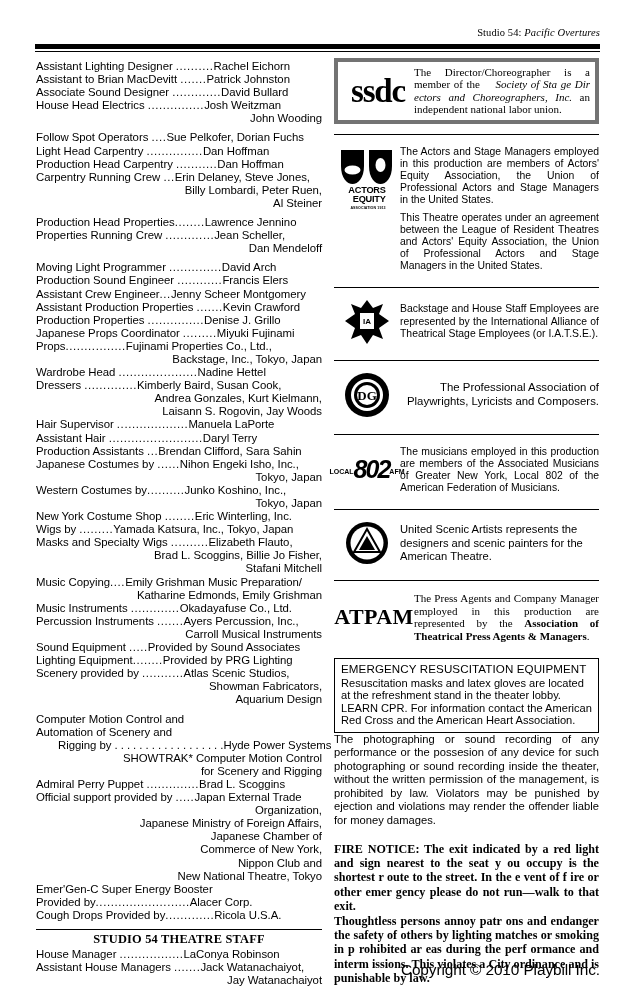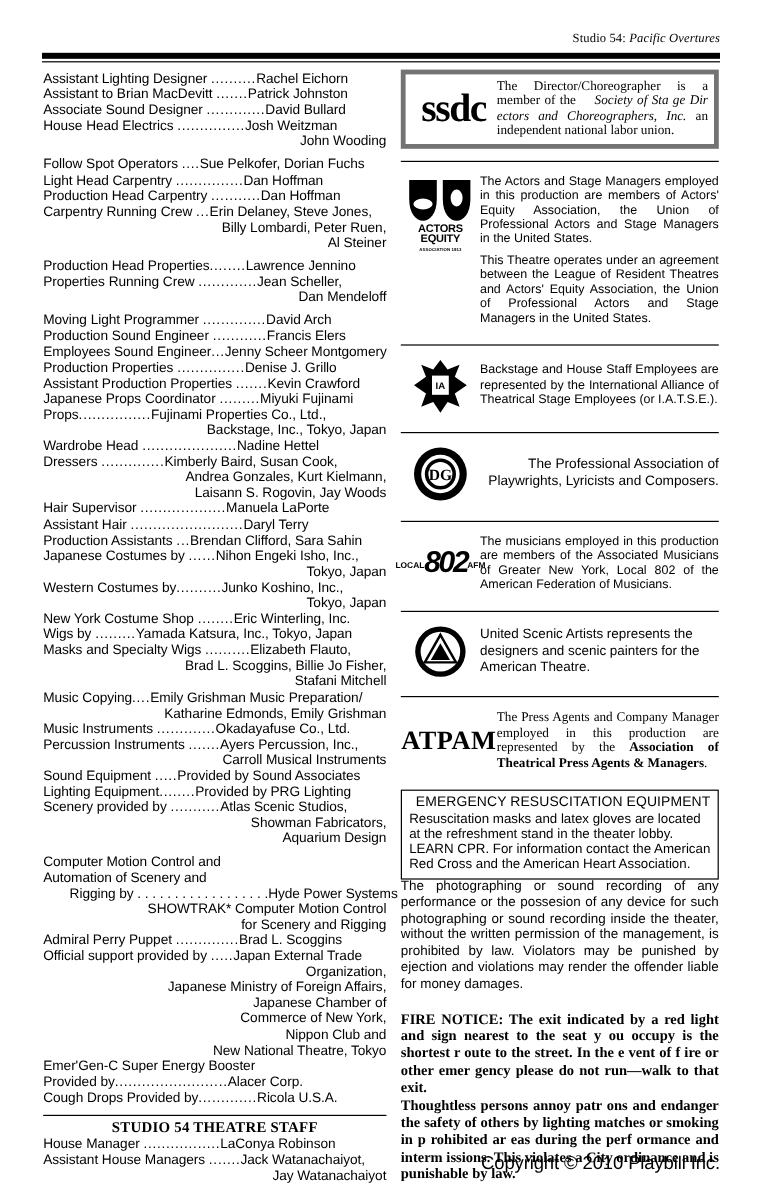--- a/index.html
+++ b/index.html
@@ -177,38 +177,38 @@
     font-style: normal;
     letter-spacing: 0;
     vertical-align: 4px;
   }
   .equity-cap {
     font-family: "Liberation Sans", sans-serif;
     font-weight: bold;
     font-size: 9.2px;
     line-height: 9px;
     letter-spacing: -.2px;
-    text-align: center;
+    text-align: right;
   }
   .equity-cap .micro {
     font-size: 3.6px;
     letter-spacing: .1px;
     display: block;
   }
 
   
   .emergency-box {
     border: 1px solid #000;
     padding: 4px 6px 5px 6px;
     font-size: 11.1px;
     line-height: 12.6px;
     box-sizing: border-box;
   }
   .emergency-title {
-    text-align: right;
+    text-align: left;
     font-size: 11.6px;
     letter-spacing: .1px;
     margin-bottom: 1px;
   }
   .emergency-box p { margin: 0; }
 
   
   .warning-head {
     text-align: center;
     font-family: "Liberation Serif", serif;
@@ -268,23 +268,23 @@
         <span class="credit"><span class="lbl">Carpentry Running Crew </span><span class="dots">...</span><span class="val">Erin Delaney, Steve Jones,</span></span>
         <span class="cont">Billy Lombardi, Peter Ruen,</span>
         <span class="cont">Al Steiner</span>
         <div class="gap"></div>
         <span class="credit"><span class="lbl">Production Head Properties</span><span class="dots">........</span><span class="val">Lawrence Jennino</span></span>
         <span class="credit"><span class="lbl">Properties Running Crew </span><span class="dots">.............</span><span class="val">Jean Scheller,</span></span>
         <span class="cont">Dan Mendeloff</span>
         <div class="gap"></div>
         <span class="credit"><span class="lbl">Moving Light Programmer </span><span class="dots">..............</span><span class="val">David Arch</span></span>
         <span class="credit"><span class="lbl">Production Sound Engineer </span><span class="dots">............</span><span class="val">Francis Elers</span></span>
-        <span class="credit"><span class="lbl">Employees Sound Engineer</span><span class="dots">...</span><span class="val">Jenny Scheer Montgomery</span></span>
+        <span class="credit"><span class="lbl">Assistant Crew Engineer</span><span class="dots">...</span><span class="val">Jenny Scheer Montgomery</span></span>
+        <span class="credit"><span class="lbl">Assistant Production Properties </span><span class="dots">.......</span><span class="val">Kevin Crawford</span></span>
         <span class="credit"><span class="lbl">Production Properties </span><span class="dots">...............</span><span class="val">Denise J. Grillo</span></span>
-        <span class="credit"><span class="lbl">Assistant Production Properties </span><span class="dots">.......</span><span class="val">Kevin Crawford</span></span>
         <span class="credit"><span class="lbl">Japanese Props Coordinator </span><span class="dots">.........</span><span class="val">Miyuki Fujinami</span></span>
         <span class="credit"><span class="lbl">Props</span><span class="dots">................</span><span class="val">Fujinami Properties Co., Ltd.,</span></span>
         <span class="cont">Backstage, Inc., Tokyo, Japan</span>
         <span class="credit"><span class="lbl">Wardrobe Head </span><span class="dots">.....................</span><span class="val">Nadine Hettel</span></span>
         <span class="credit"><span class="lbl">Dressers </span><span class="dots">..............</span><span class="val">Kimberly Baird, Susan Cook,</span></span>
         <span class="cont">Andrea Gonzales, Kurt Kielmann,</span>
         <span class="cont">Laisann S. Rogovin, Jay Woods</span>
         <span class="credit"><span class="lbl">Hair Supervisor </span><span class="dots">...................</span><span class="val">Manuela LaPorte</span></span>
         <span class="credit"><span class="lbl">Assistant Hair </span><span class="dots">.........................</span><span class="val">Daryl Terry</span></span>
         <span class="credit"><span class="lbl">Production Assistants </span><span class="dots">...</span><span class="val">Brendan Clifford, Sara Sahin</span></span>

